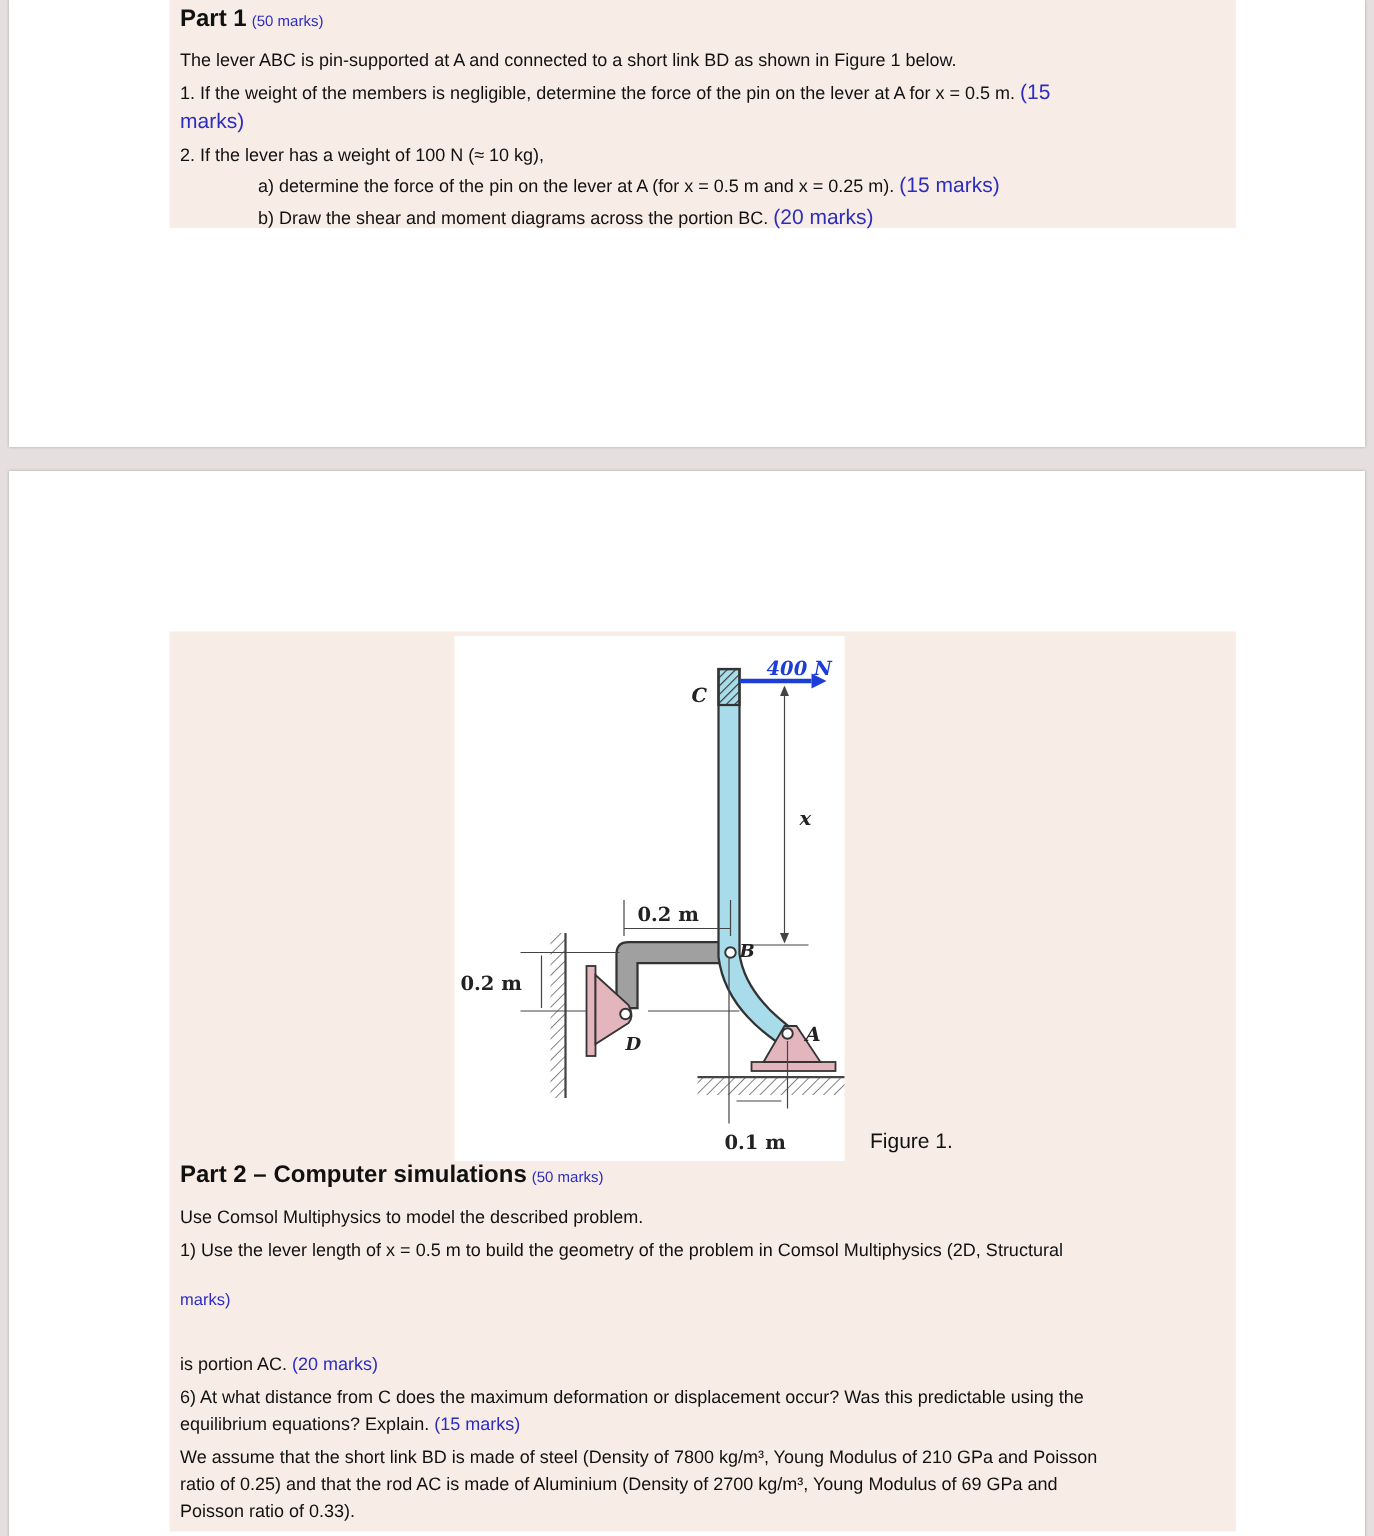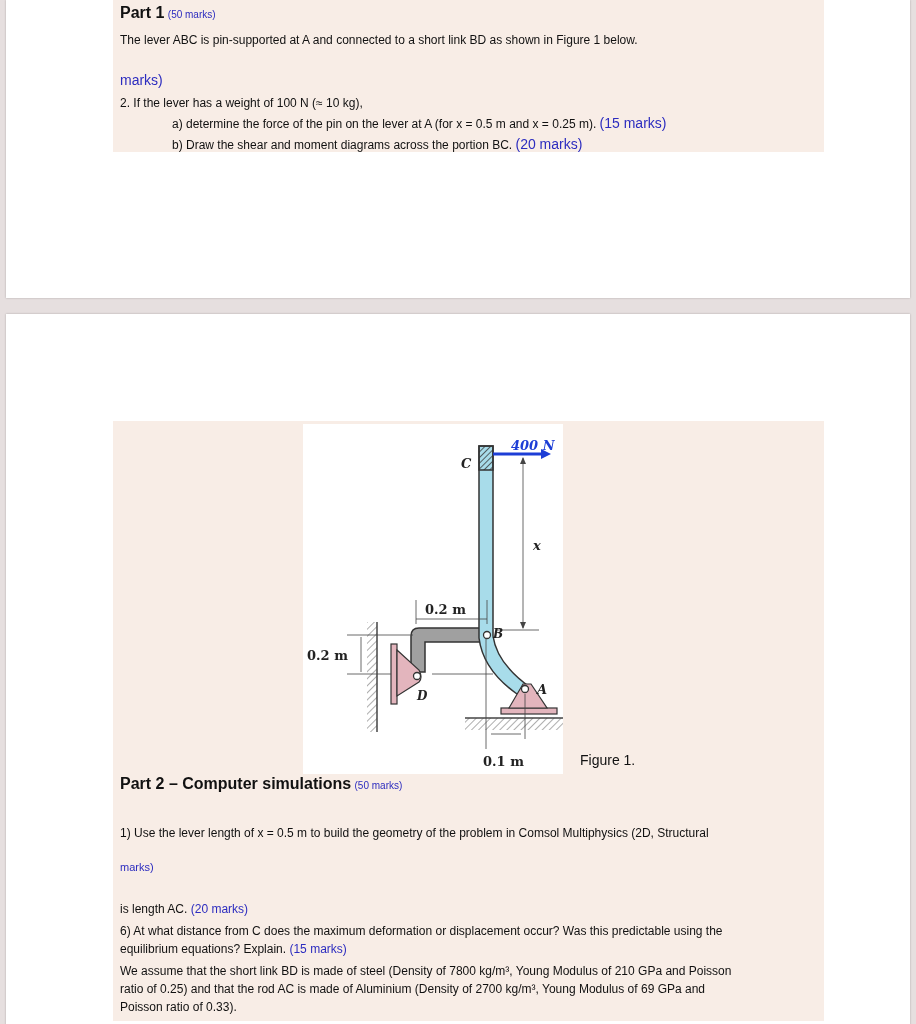--- a/index.html
+++ b/index.html
@@ -21,20 +21,24 @@
 </head>
 <body>
 
 <div class="page" id="page1">
   <div class="shade" id="shade1"></div>
   <div class="txt" style="left:114px;top:5px;">
     <span class="h">Part 1</span>
     <span class="small-marks">(50 marks)</span>
   </div>
   <div class="txt" style="left:114px;top:33px;">The lever ABC is pin-supported at A and connected to a short link BD as shown in Figure 1 below.</div>
+  <div class="txt" style="left:114px;top:54px;">
+    <span>1. If the weight of the members is negligible, determine the force of the pin on the lever at A for x = 0.5 m.</span>
+    <span class="big-marks">(15</span>
+  </div>
   <div class="txt big-marks" style="left:114px;top:73px;">marks)</div>
   <div class="txt" style="left:114px;top:96px;">2. If the lever has a weight of 100 N (≈ 10 kg),</div>
   <div class="txt" style="left:166px;top:116px;">
     <span>a) determine the force of the pin on the lever at A (for x = 0.5 m and x = 0.25 m).</span>
     <span class="big-marks">(15 marks)</span>
   </div>
   <div class="txt" style="left:166px;top:137px;">
     <span>b) Draw the shear and moment diagrams across the portion BC.</span>
     <span class="big-marks">(20 marks)</span>
   </div>
@@ -106,26 +110,27 @@
       <text x="114" y="276" font-size="12" fill="#222" font-style="italic">D</text>
       <text x="180" y="342" font-size="13" fill="#222">0.1 m</text>
     </svg>
   </div>
   <div class="txt" style="left:574px;top:439px;font-size:14px;">Figure 1.</div>
 
   <div class="txt" style="left:114px;top:462px;">
     <span class="h">Part 2 – Computer simulations</span>
     <span class="small-marks">(50 marks)</span>
   </div>
+  <div class="txt" style="left:114px;top:490px;">Use Comsol Multiphysics to model the described problem.</div>
 
   <div class="txt" style="left:114px;top:512px;">1) Use the lever length of x = 0.5 m to build the geometry of the problem in Comsol Multiphysics (2D, Structural</div>
   <div class="txt marks" style="left:114px;top:546px;font-size:11px;">marks)</div>
 
   <div class="txt" style="left:114px;top:588px;">
-    <span>is length AC.</span>
+    <span>is portion AC.</span>
     <span class="marks">(20 marks)</span>
   </div>
 
   <div class="txt" style="left:114px;top:610px;">6) At what distance from C does the maximum deformation or displacement occur? Was this predictable using the</div>
   <div class="txt" style="left:114px;top:628px;">
     <span>equilibrium equations? Explain.</span>
     <span class="marks">(15 marks)</span>
   </div>
 
   <div class="txt" style="left:114px;top:650px;">We assume that the short link BD is made of steel (Density of 7800 kg/m³, Young Modulus of 210 GPa and Poisson</div>

